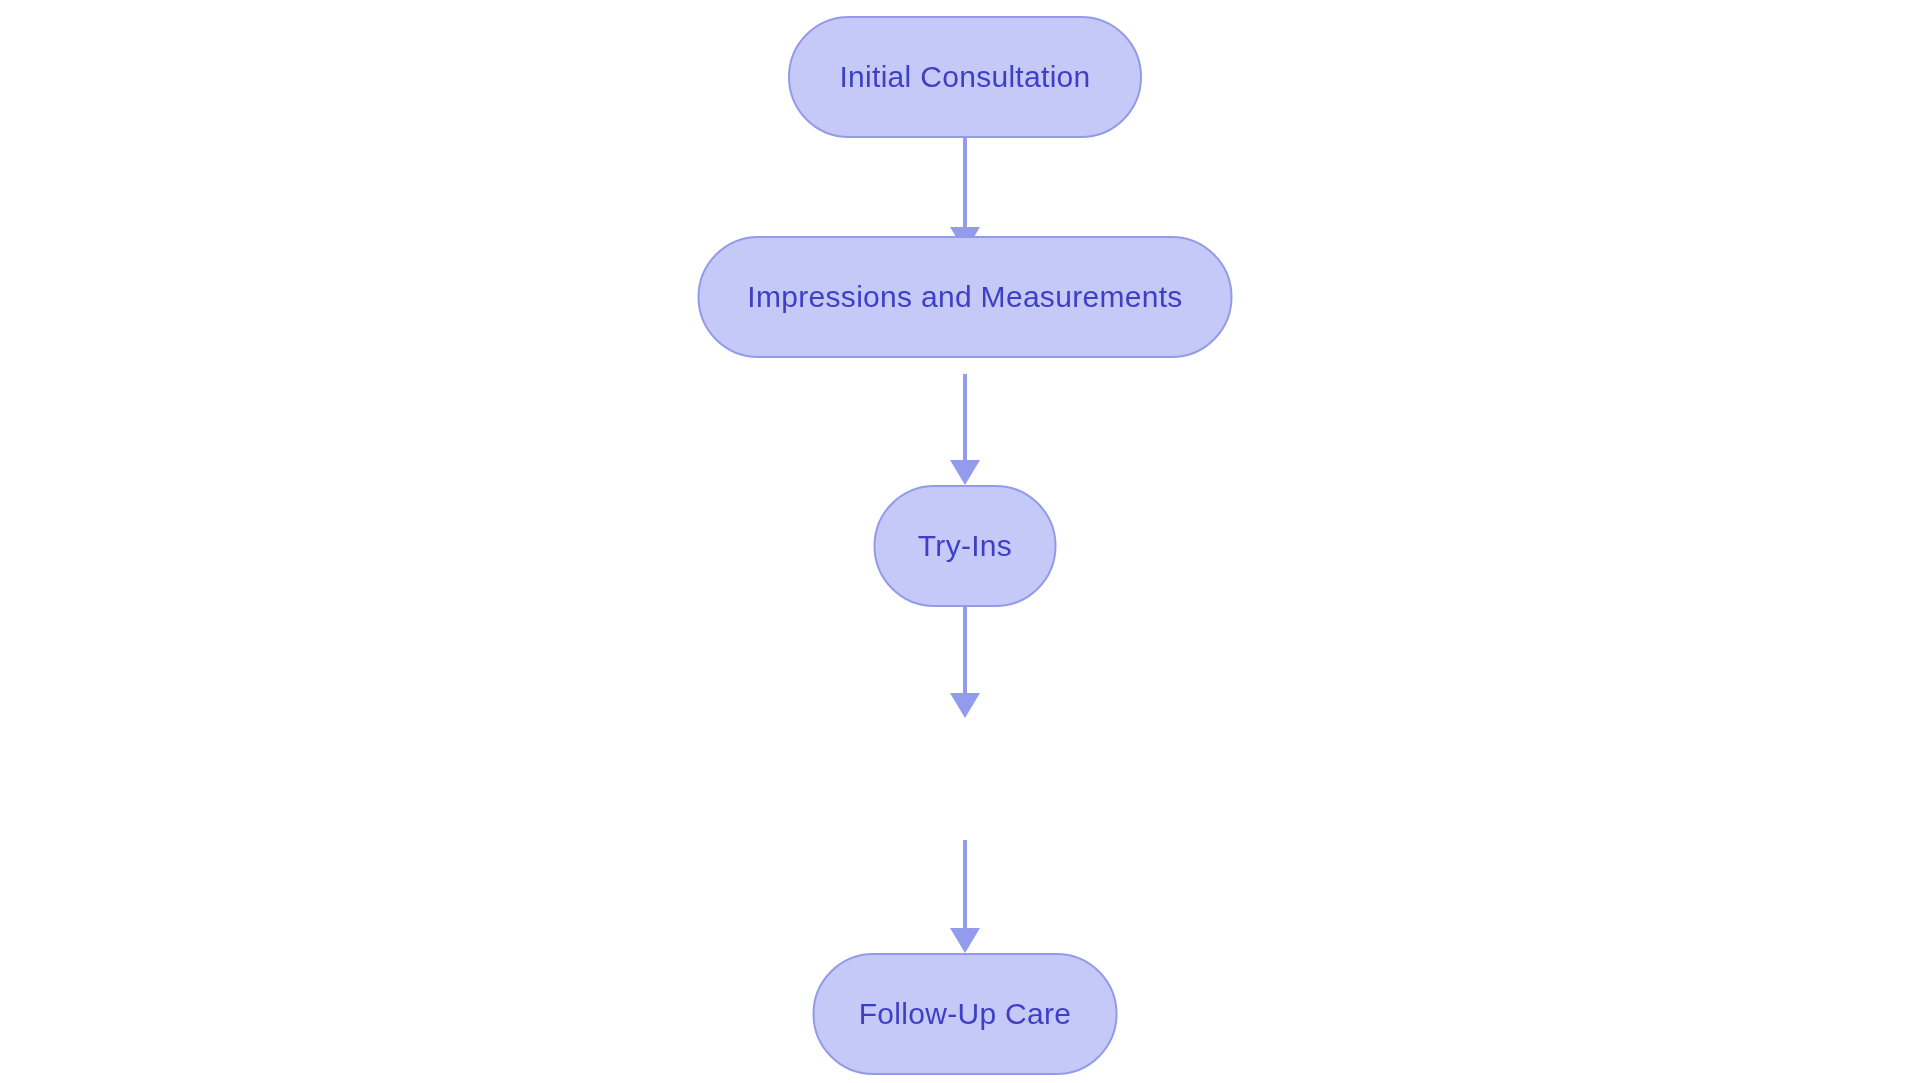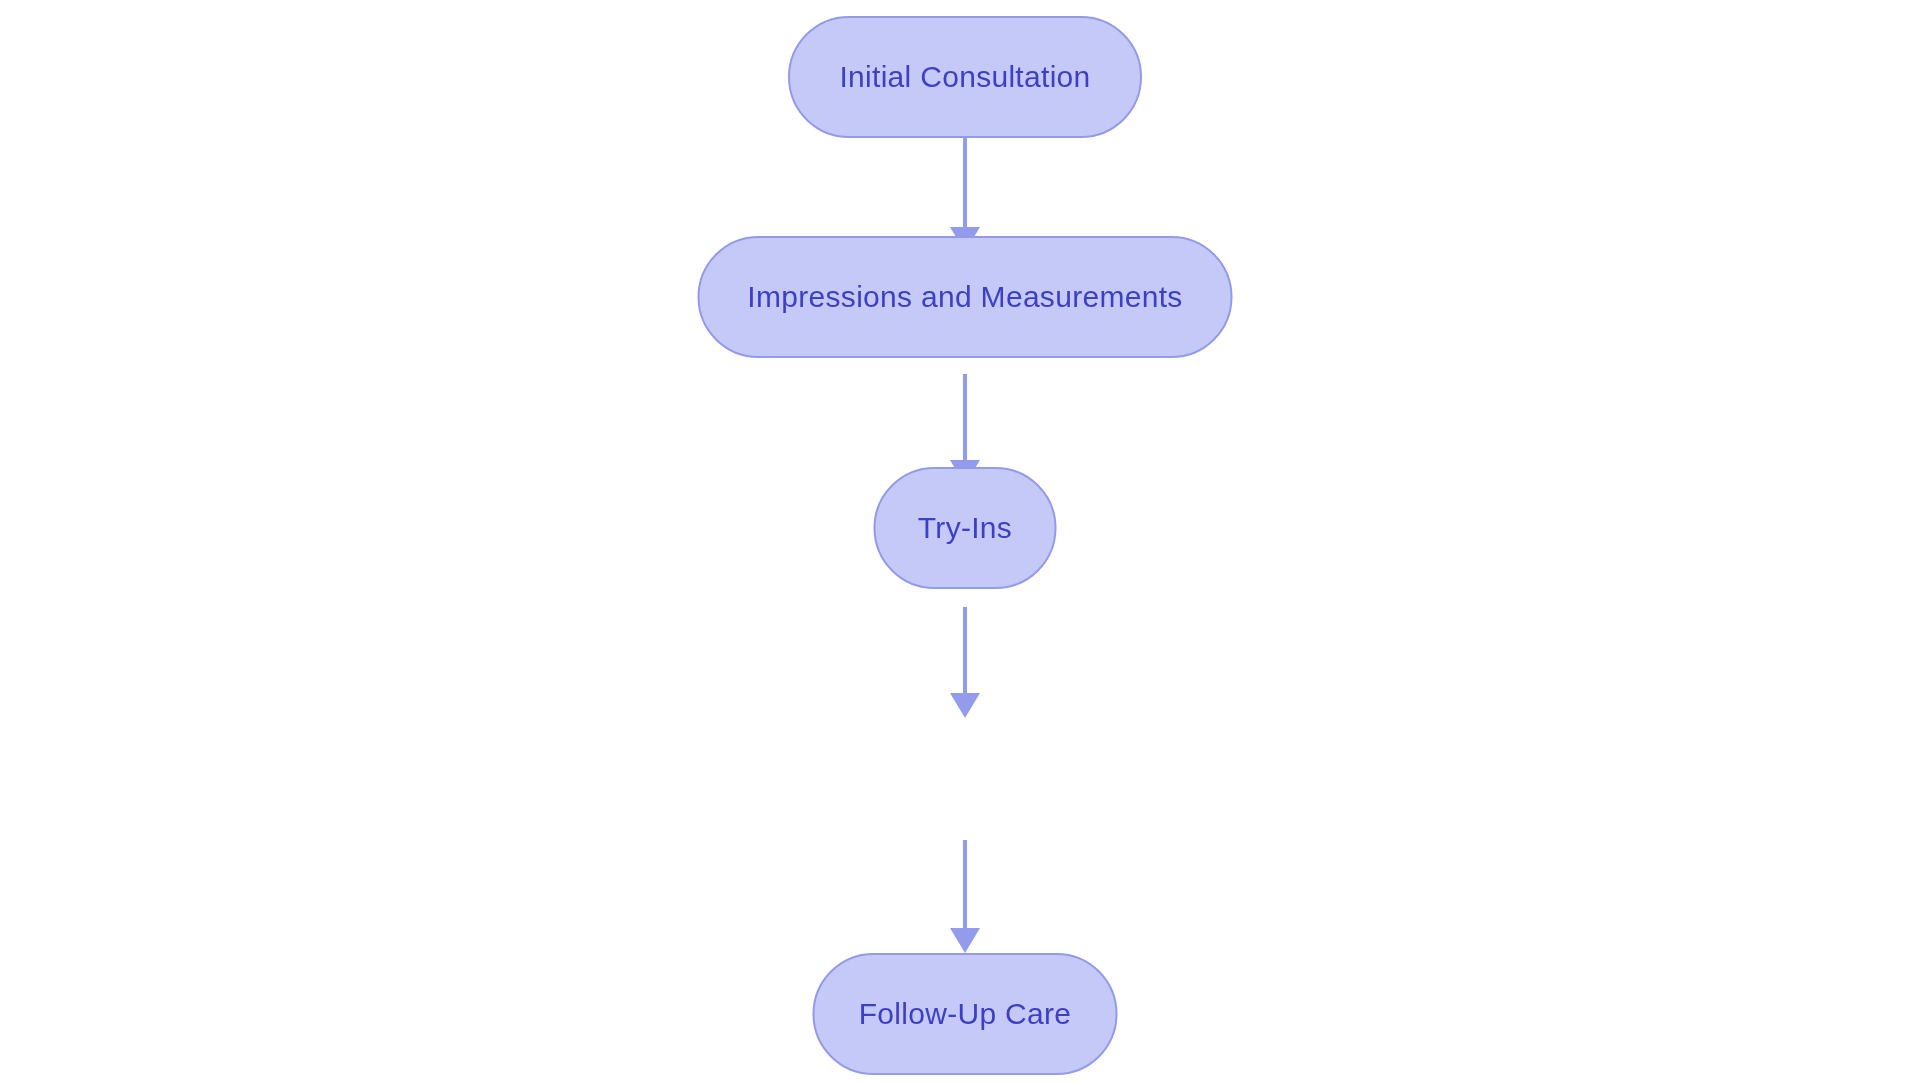--- a/index.html
+++ b/index.html
@@ -31,21 +31,21 @@
     align-items: center;
     justify-content: center;
     color: var(--node-text, #3d3fc5);
     font-size: 30px;
     letter-spacing: 0.3px;
     white-space: nowrap;
     text-align: left;
   }
   .node-1 { top: 16px;  width: 354px; }
   .node-2 { top: 236px; width: 535px; }
-  .node-3 { top: 467px; width: 183px; }
+  .node-3 { top: 485px; width: 183px; }
   .node-4 { top: 718px; width: 245px; }
   .node-5 { top: 953px; width: 305px; }
 
   .arrow {
     position: absolute;
     left: 965px;
     transform: translateX(-50%);
     display: flex;
     flex-direction: column;
     align-items: center;

